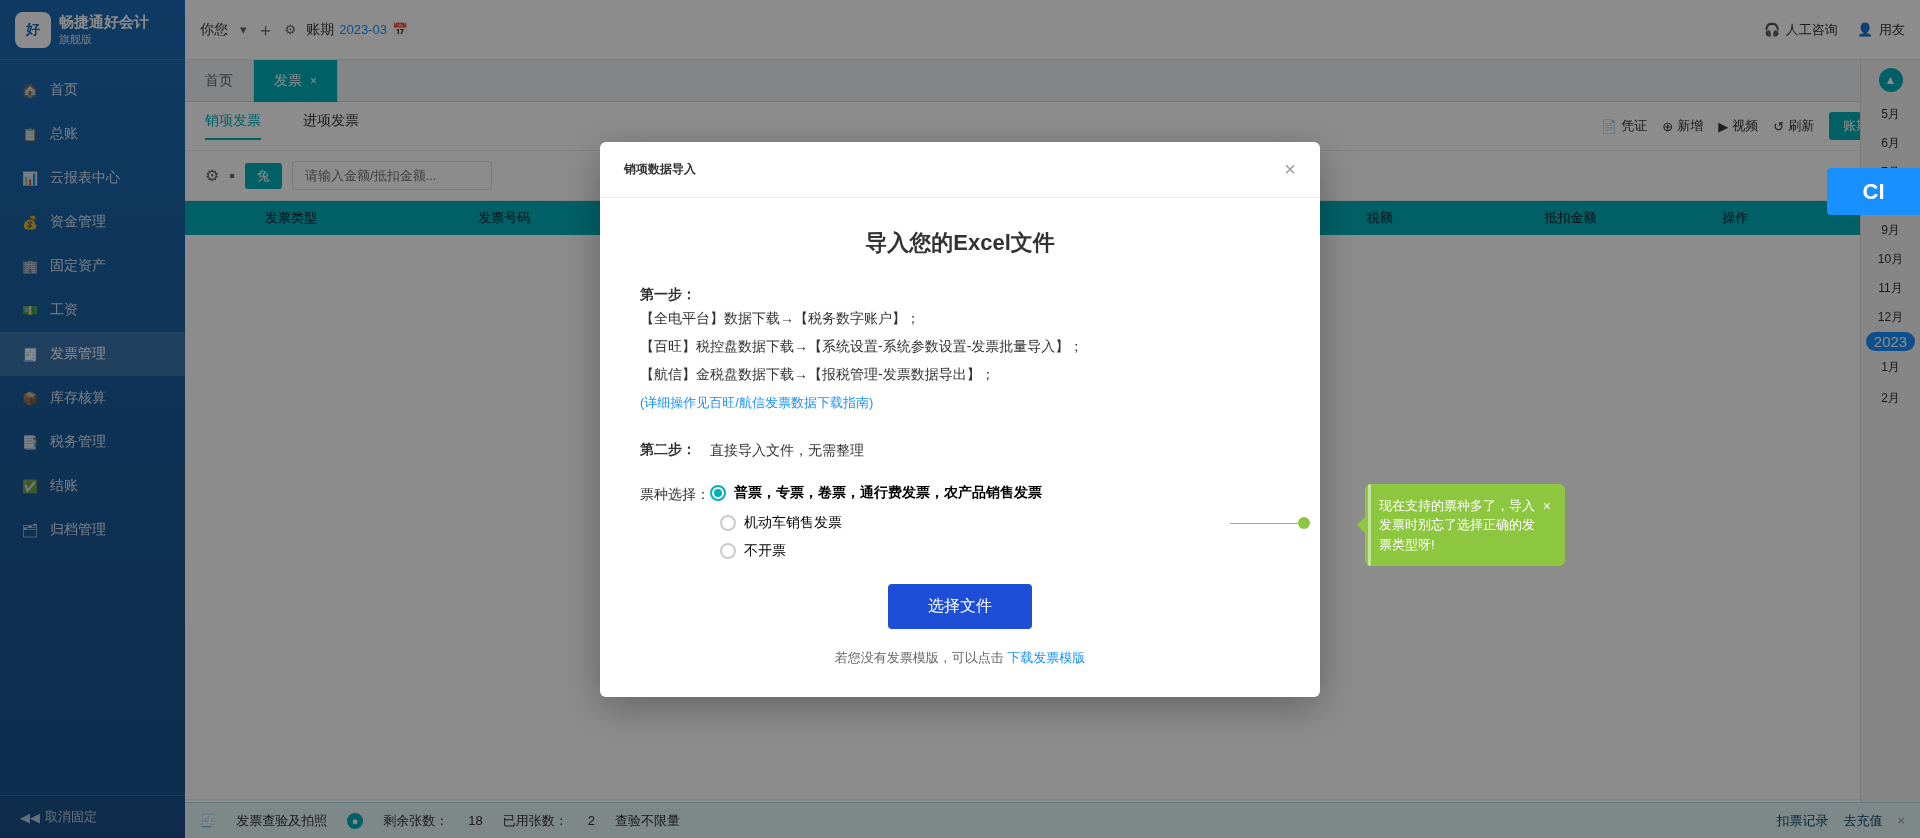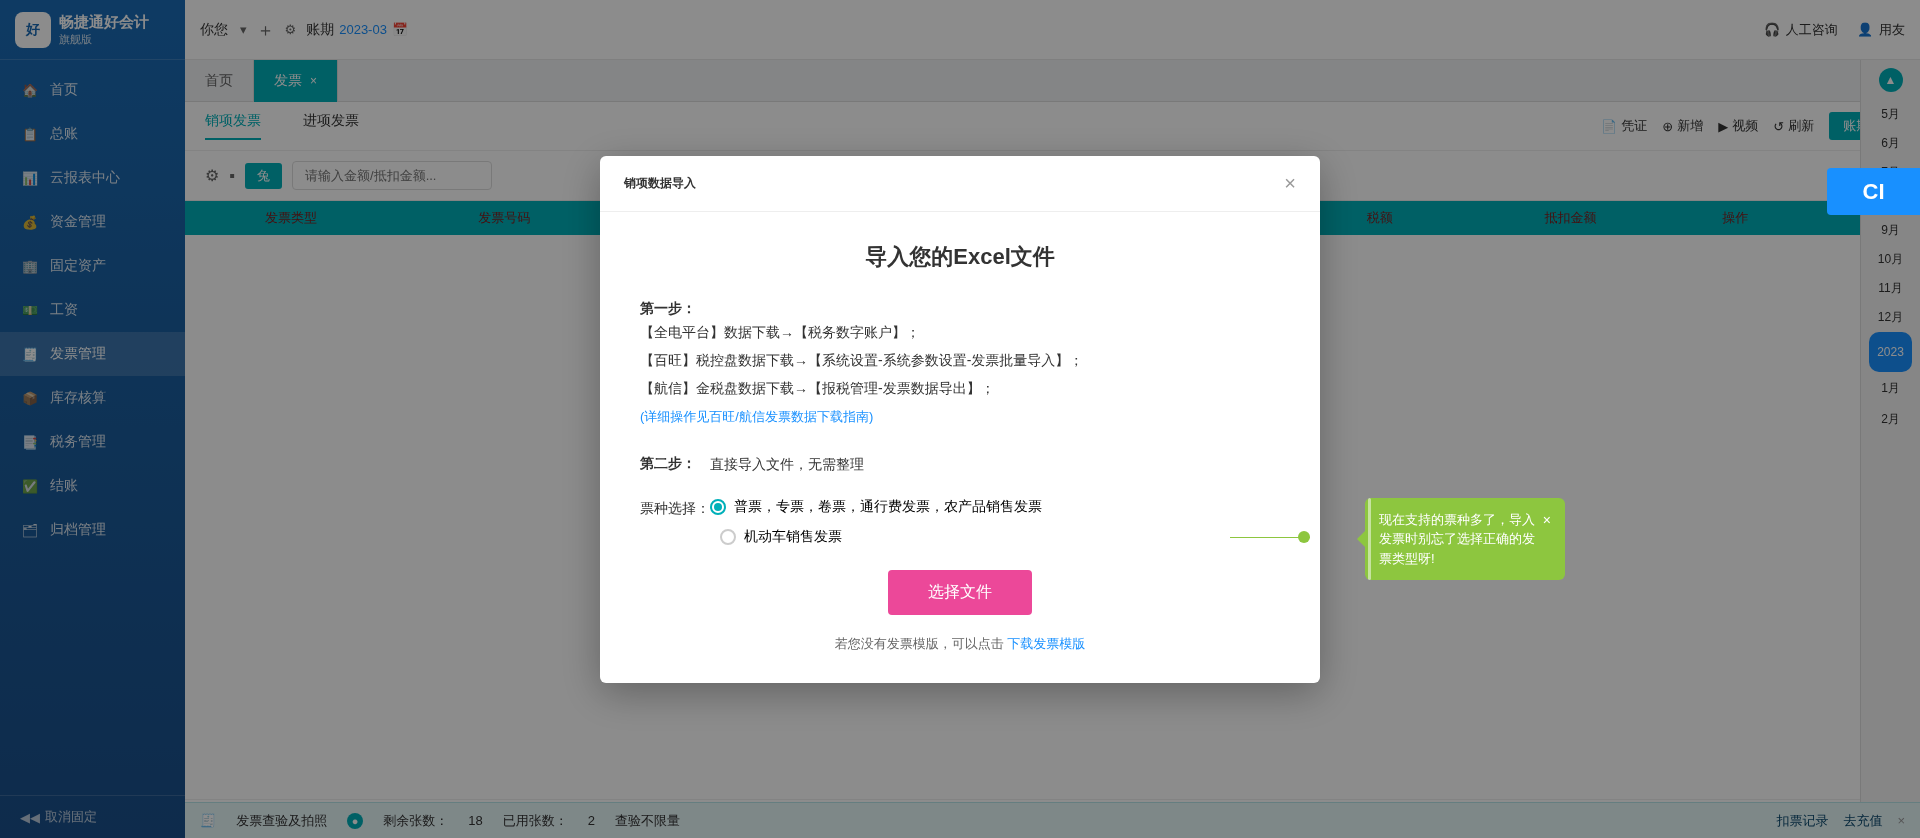--- a/index.html
+++ b/index.html
@@ -113,21 +113,21 @@
     .step-content { font-size: 14px; color: #333; line-height: 2; }
     .step-hint { color: #1890ff; font-size: 13px; cursor: pointer; }
     .ticket-section { margin-bottom: 24px; }
     .radio-circle {
       width: 16px; height: 16px; border-radius: 50%; border: 2px solid #ccc;
       display: flex; align-items: center; justify-content: center; flex-shrink: 0;
     }
     .radio-circle.checked { border-color: #00b0b9; }
     .radio-dot { width: 8px; height: 8px; border-radius: 50%; background: #00b0b9; }
     .select-file-btn {
-      display: block; margin: 20px auto; background: #ec4899; color: #fff;
+      display: block; margin: 20px auto; background: #1d4ed8; color: #fff;
       border: none; border-radius: 4px; padding: 12px 40px; font-size: 16px; cursor: pointer;
     }
     .download-hint { text-align: center; font-size: 13px; color: #666; margin-top: 10px; }
     .download-link { color: #1890ff; cursor: pointer; }
 
     
     .tooltip-bubble {
       position: absolute; right: -290px; top: 50%;
       transform: translateY(-50%);
       background: #8dc63f; color: #fff; border-radius: 6px;
@@ -296,21 +296,21 @@
 
     <div class="invoice-actions">
       <span style="font-size:16px; color:#666; cursor:pointer;">⚙</span>
       <span style="font-size:16px; color:#666; cursor:pointer;">▪</span>
       <div style="background:#00b0b9; color:#fff; padding:4px 12px; border-radius:3px; cursor:pointer;">
         <span>兔</span>
       </div>
       <input class="search-input" type="text" placeholder="请输入金额/抵扣金额..." style="">
     </div>
 
-    <div style="display:flex; background:#00b0b9; color:#7f1d1d; padding:8px 20px; font-size:13px;">
+    <div style="display:flex; background:#00b0b9; color:#0f172a; padding:8px 20px; font-size:13px;">
       <div style="width:30px;"></div>
       <div style="width:30px;"></div>
       <div style="flex:1.2;">发票类型</div>
       <div style="flex:1.5;">发票号码</div>
       <div style="flex:1;">开票日期</div>
       <div style="flex:1.5;">购买方</div>
       <div style="flex:1;">含税金额</div>
       <div style="flex:1;">税额</div>
       <div style="flex:1;">抵扣金额</div>
       <div style="flex:1;">操作</div>
@@ -328,21 +328,21 @@
     <div class="timeline-up">▲</div>
     <div class="timeline-month">5月</div>
     <div class="timeline-month">6月</div>
     <div class="timeline-month">7月</div>
     <div class="timeline-month">8月</div>
     <div class="timeline-month">9月</div>
     <div class="timeline-month">10月</div>
     <div class="timeline-month">11月</div>
     <div class="timeline-month">12月</div>
     <div style="display:flex;flex-direction:column;align-items:center;gap:2px;">
-      <div style="background:#1890ff;color:#fff;border-radius:10px;font-size:12px;padding:13px 8px;">2023</div>
+      <div style="background:#1890ff;color:#fff;border-radius:10px;font-size:15px;padding:1px 8px;">2023</div>
       <div class="timeline-month">1月</div>
       <div class="timeline-month">2月</div>
     </div>
   </div>
 
 </div>
 
 <div class="overlay">
   <div class="modal">
     <div class="modal-header">
@@ -373,36 +373,40 @@
         </div>
       </div>
 
       <div class="ticket-section" style="position:relative;">
         <div style="display:flex; align-items:flex-start; margin-bottom:10px;">
           <span style="font-size:14px;color:#333;white-space:nowrap;margin-top:2px;">票种选择：</span>
           <div style="display:flex; align-items:center; gap:8px;">
             <div class="radio-circle checked">
               <div class="radio-dot"></div>
             </div>
-            <span style="font-size:14px;">普票，专票，卷票，通行费发票，农产品销售发票</span>
+            <span style="font-size:14px;font-weight:bold;">普票，专票，卷票，通行费发票，农产品销售发票</span>
           </div>
         </div>
         <div style="display:flex; align-items:center; gap:8px; margin-left:80px; margin-bottom:10px; position:relative;">
           <div class="radio-circle"></div>
           <span style="font-size:14px;">机动车销售发票</span>
 
           <div style="width:12px;height:12px;border-radius:50%;background:#8dc63f;position:absolute;right:-30px;top:50%;transform:translateY(-50%);"></div>
 
           <div style="position:absolute;right:-30px;top:50%;width:80px;height:1px;background:#8dc63f;transform-origin:left center;"></div>
 
           <div class="tooltip-bubble" style="right:-285px;top:-30px;transform:none;">
             <div style="position:absolute;left:3px;top:0;bottom:0;width:3px;background:rgba(255,255,255,0.5);border-radius:2px;"></div>
             <span style="float:right;cursor:pointer;margin-left:5px;font-size:14px;">×</span>
             <span>现在支持的票种多了，导入发票时别忘了选择正确的发票类型呀!</span>
           </div>
+        </div>
+        <div style="display:flex; align-items:center; gap:8px; margin-left:80px;">
+          <div class="radio-circle"></div>
+          <span style="font-size:14px;">不开票</span>
         </div>
       </div>
 
       <div style="text-align:center; margin-top:24px;">
         <button class="select-file-btn">选择文件</button>
       </div>
 
       <div class="download-hint">
         <span>若您没有发票模版，可以点击</span>
         <a class="download-link">下载发票模版</a>

